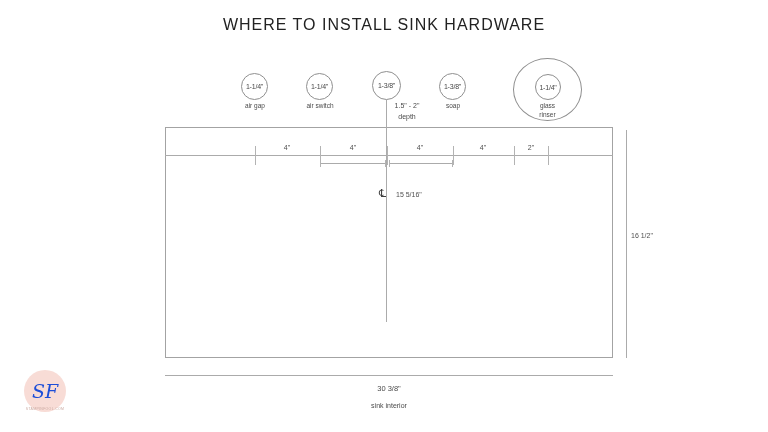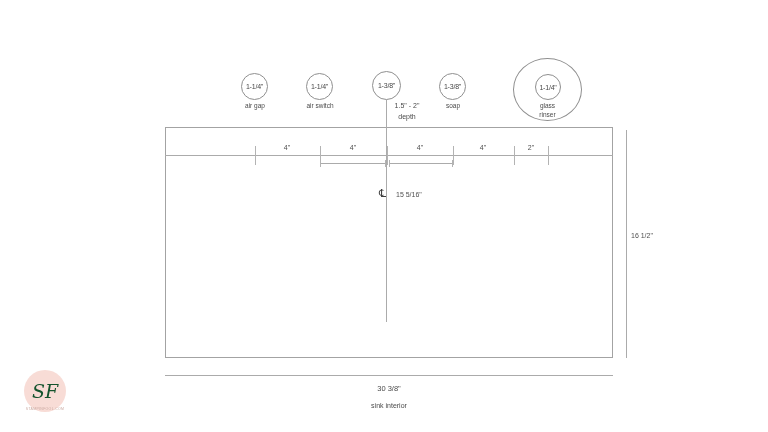--- a/index.html
+++ b/index.html
@@ -32,33 +32,34 @@
   .small-note{font-size:7px;color:#4a4a4a;line-height:11px;text-align:center;}
   .cl-symbol{font-size:11px;color:#3f3f3f;font-family:"DejaVu Sans",sans-serif;}
   .caption{left:165px;width:448px;text-align:center;color:#4a4a4a;}
   
   .logo-circle{
     left:24px;top:370px;width:42px;height:42px;border-radius:50%;
     background:#f8dcd6;display:flex;align-items:center;justify-content:center;
   }
   .logo-monogram{
     font-family:"DejaVu Serif",serif;font-style:italic;
-    font-size:19px;color:#14532d;line-height:1;
+    font-size:19px;color:#1d4ed8;line-height:1;
   }
   .logo-site{
     left:4px;top:407px;width:82px;text-align:center;
     font-size:7px;color:#cbaaa2;letter-spacing:0.6px;
     transform:scale(0.5);transform-origin:50% 0;white-space:nowrap;
   }
 </style>
 </head>
 <body>
 
 <div class="canvas">
 
+  <div class="abs title">WHERE TO INSTALL SINK HARDWARE</div>
 
   <div class="abs hole-circle" style="left:241px;top:73px;width:27px;height:27px;">
     <span>1-1/4"</span>
   </div>
   <div class="abs hole-label" style="left:225px;top:102px;width:60px;">air gap</div>
 
   <div class="abs hole-circle" style="left:306px;top:73px;width:27px;height:27px;">
     <span>1-1/4"</span>
   </div>
   <div class="abs hole-label" style="left:290px;top:102px;width:60px;">air switch</div>

